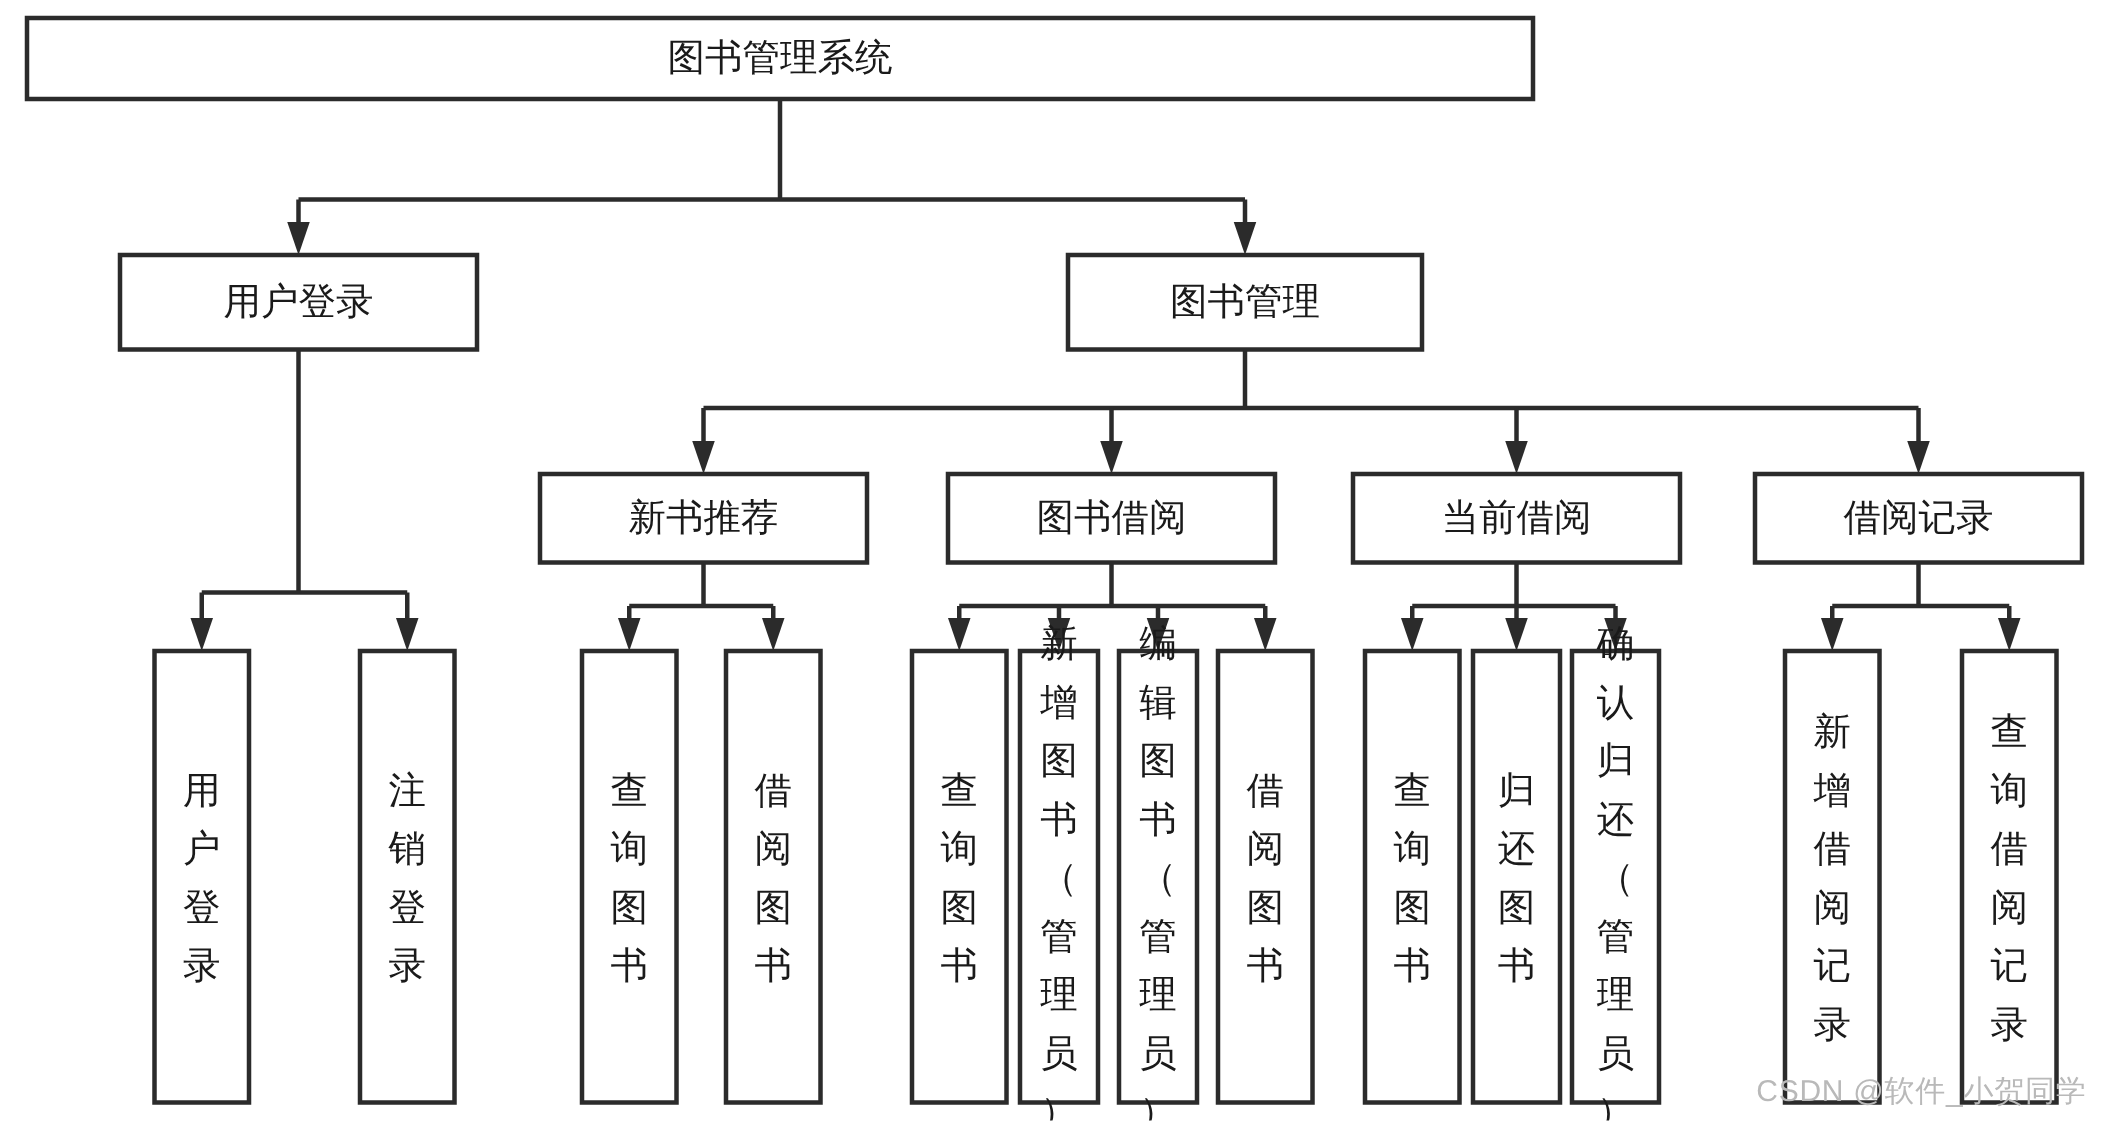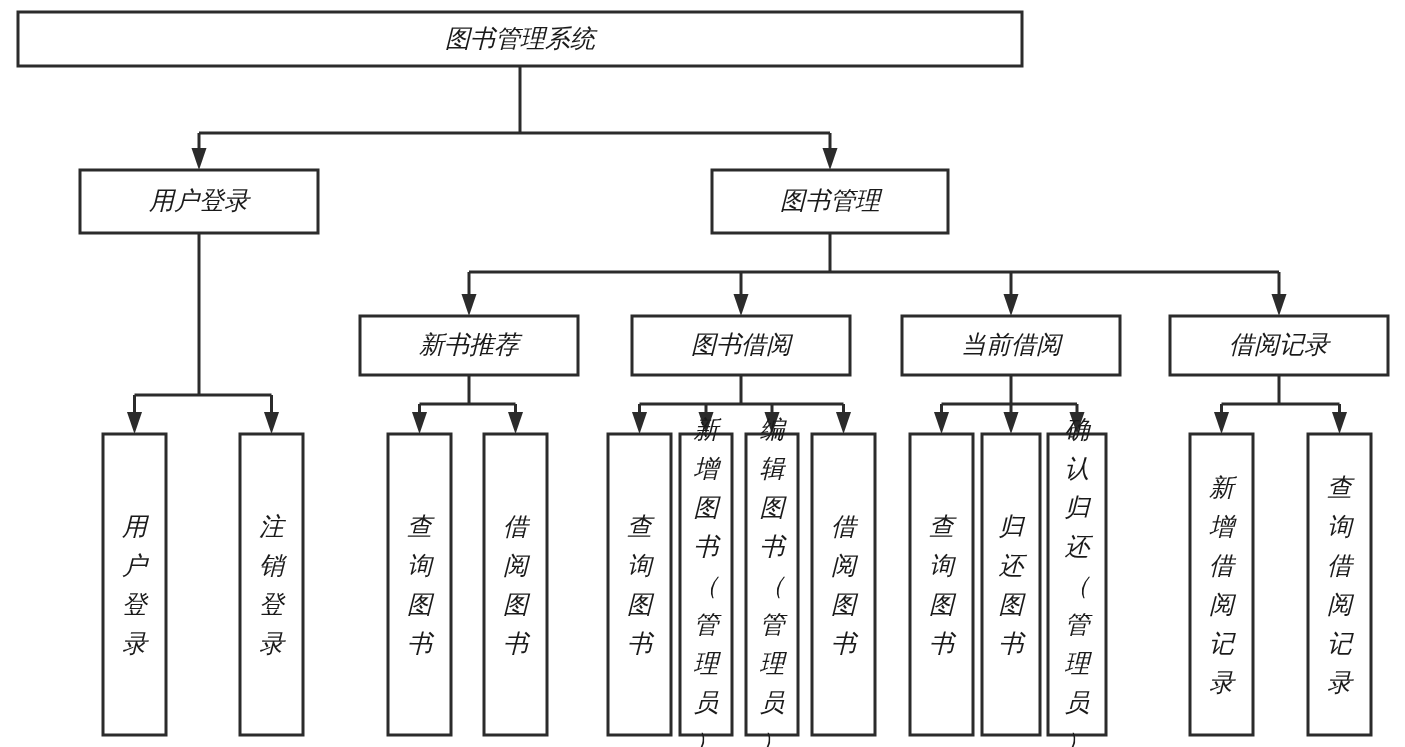--- a/index.html
+++ b/index.html
@@ -13,21 +13,20 @@
     font-family: "Liberation Sans", "DejaVu Sans", sans-serif;
     overflow: hidden;
     position: relative;
   }
   #diagram-root {
     position: absolute;
     left: 0;
     top: 0;
     width: 1405px;
     height: 747px;
-    font-style: italic;
   }
   svg.diagram {
     display: block;
     width: 1405px;
     height: 747px;
   }
   .node-rect {
     fill: #ffffff;
     stroke: #2b2b2b;
     stroke-width: 3;
@@ -200,13 +199,14 @@
       </g>
       <g>
         <rect x="1190" y="434" width="63" height="301" class="node-rect"></rect>
         <text x="1221.5" y="496" class="node-label-vertical"><tspan x="1221.5" dy="0">新</tspan><tspan x="1221.5" dy="39">增</tspan><tspan x="1221.5" dy="39">借</tspan><tspan x="1221.5" dy="39">阅</tspan><tspan x="1221.5" dy="39">记</tspan><tspan x="1221.5" dy="39">录</tspan></text>
       </g>
       <g>
         <rect x="1308" y="434" width="63" height="301" class="node-rect"></rect>
         <text x="1339.5" y="496" class="node-label-vertical"><tspan x="1339.5" dy="0">查</tspan><tspan x="1339.5" dy="39">询</tspan><tspan x="1339.5" dy="39">借</tspan><tspan x="1339.5" dy="39">阅</tspan><tspan x="1339.5" dy="39">记</tspan><tspan x="1339.5" dy="39">录</tspan></text>
       </g>
     </svg>
+  <div class="watermark">CSDN @软件_小贺同学</div>
 </div>
 
 </body></html>

